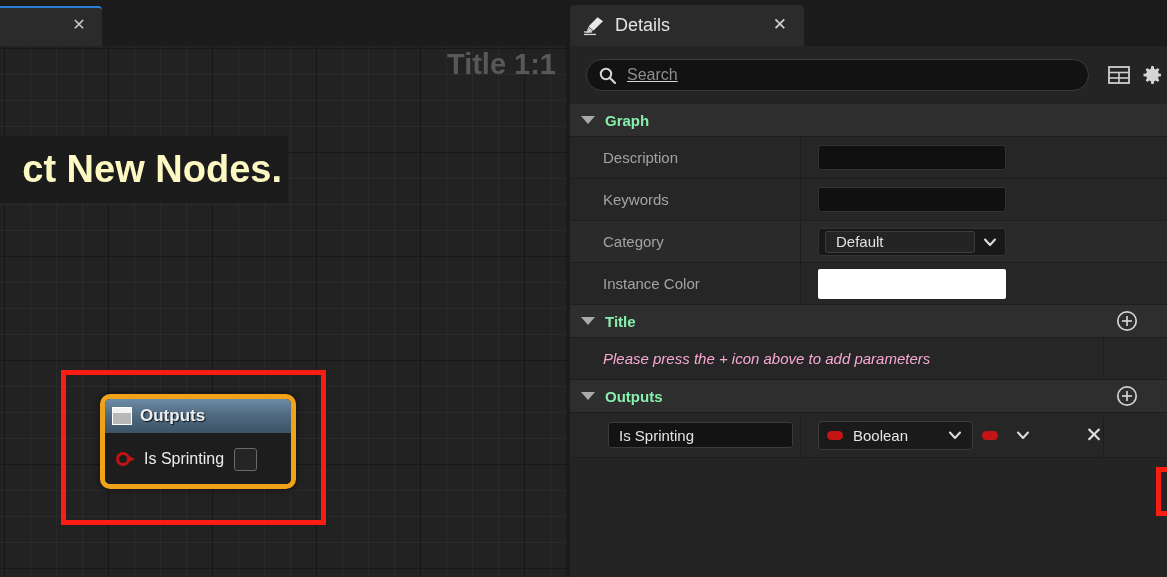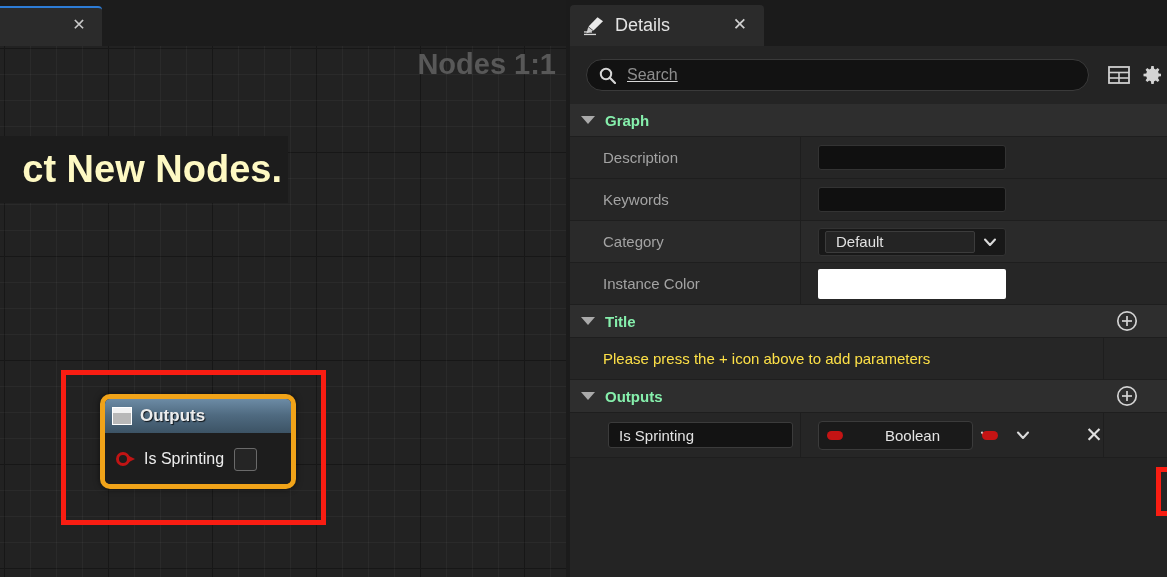--- a/index.html
+++ b/index.html
@@ -198,21 +198,21 @@
   }
   .details-tabstrip {
     position: absolute;
     left: 0; top: 0;
     width: 597px; height: 46px;
     background: #1b1b1b;
   }
   .details-tab {
     position: absolute;
     left: 0; top: 5px;
-    width: 194px; height: 41px;
+    width: 234px; height: 41px;
     background: #2b2b2b;
     border-top-left-radius: 4px;
     border-top-right-radius: 4px;
     display: flex;
     align-items: center;
     padding-left: 13px;
     box-sizing: border-box;
   }
   .details-tab-icon {
     width: 22px; height: 20px;
@@ -389,21 +389,21 @@
   }
   .hint-row {
     height: 41px;
     background: #262626;
     border-bottom: 1px solid #1e1e1e;
     display: flex;
     align-items: center;
     padding-left: 33px;
     position: relative;
   }
-  .hint-text { font-size: 15px; color: #fde047; }
+  .hint-text { font-size: 15px; color: #f9a8d4; font-style: italic; }
 
   
   .param-row {
     position: relative;
     height: 44px;
     background: #262626;
     border-bottom: 1px solid #1e1e1e;
     display: flex;
     align-items: center;
   }
@@ -435,21 +435,20 @@
   }
   .type-combo {
     width: 155px; height: 29px;
     background: #1a1a1a;
     border: 1px solid #3b3b3b;
     border-radius: 4px;
     box-sizing: border-box;
     display: flex;
     align-items: center;
     padding: 0 8px;
-    gap: 32px;
   }
   .type-swatch {
     width: 16px; height: 9px;
     border-radius: 5px;
     margin-right: 10px;
     flex: none;
   }
   .type-name {
     flex: 1;
     font-size: 15px;
@@ -491,21 +490,21 @@
   <div class="graph-panel">
 
     <div class="graph-tabstrip">
       <div class="graph-tab">
         <div class="graph-tab-close">✕</div>
       </div>
     </div>
 
     <div class="graph-canvas"></div>
 
-    <div class="zoom-label">Nodes 1:1</div>
+    <div class="zoom-label">Title 1:1</div>
 
     <div class="banner-text">
       <span>ct New Nodes.</span>
     </div>
 
     <div class="bp-node">
       <div class="bp-node-header">
         <div class="bp-node-icon"></div>
         <div class="bp-node-title">Outputs</div>
       </div>

